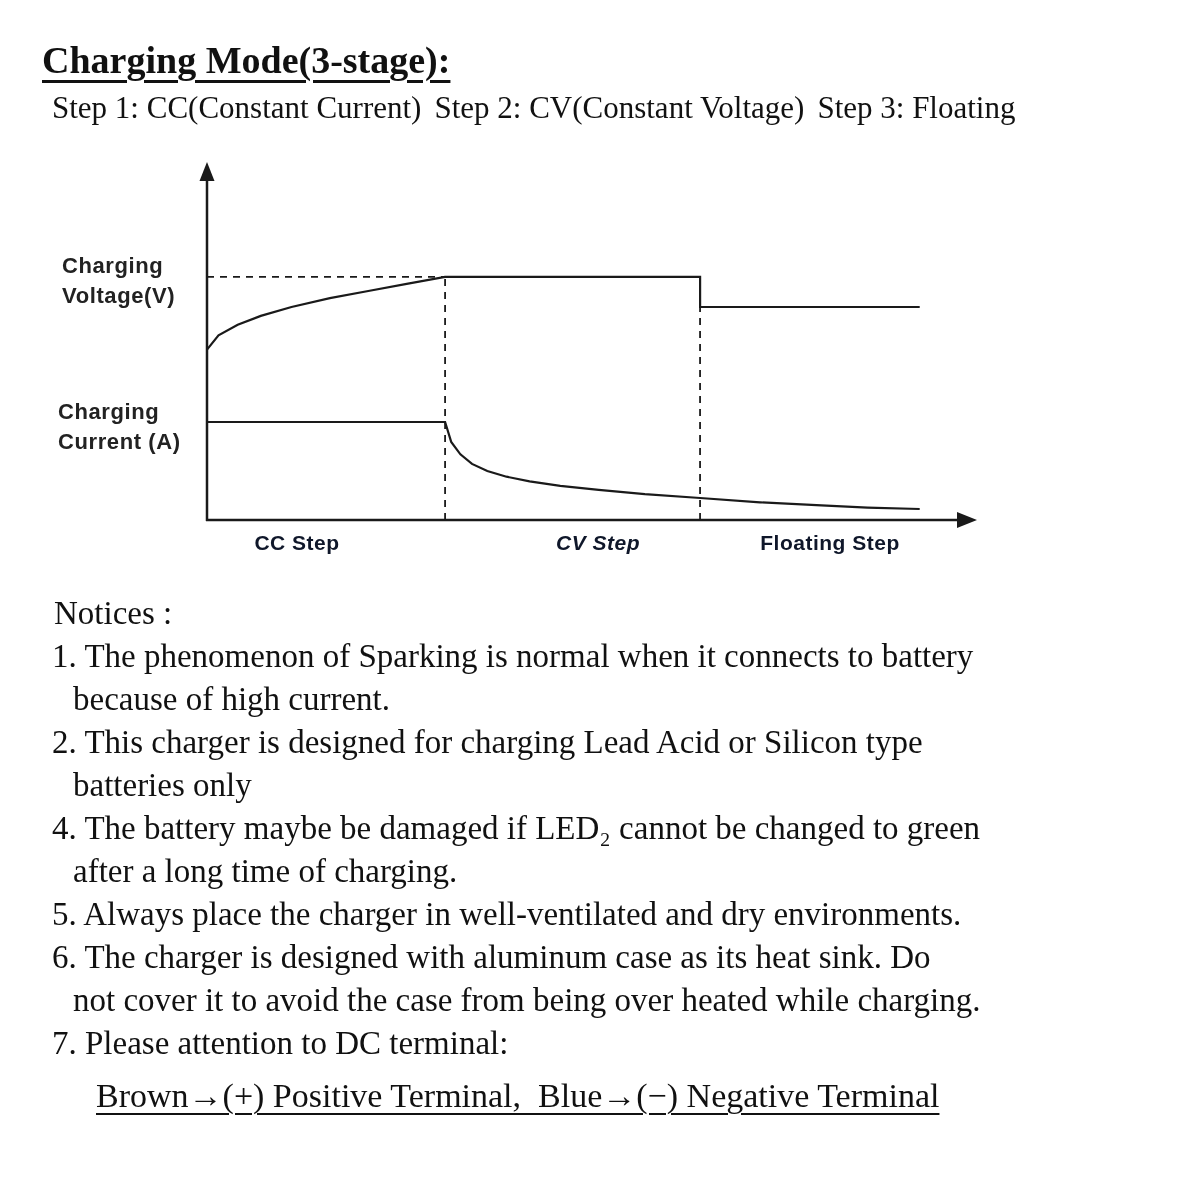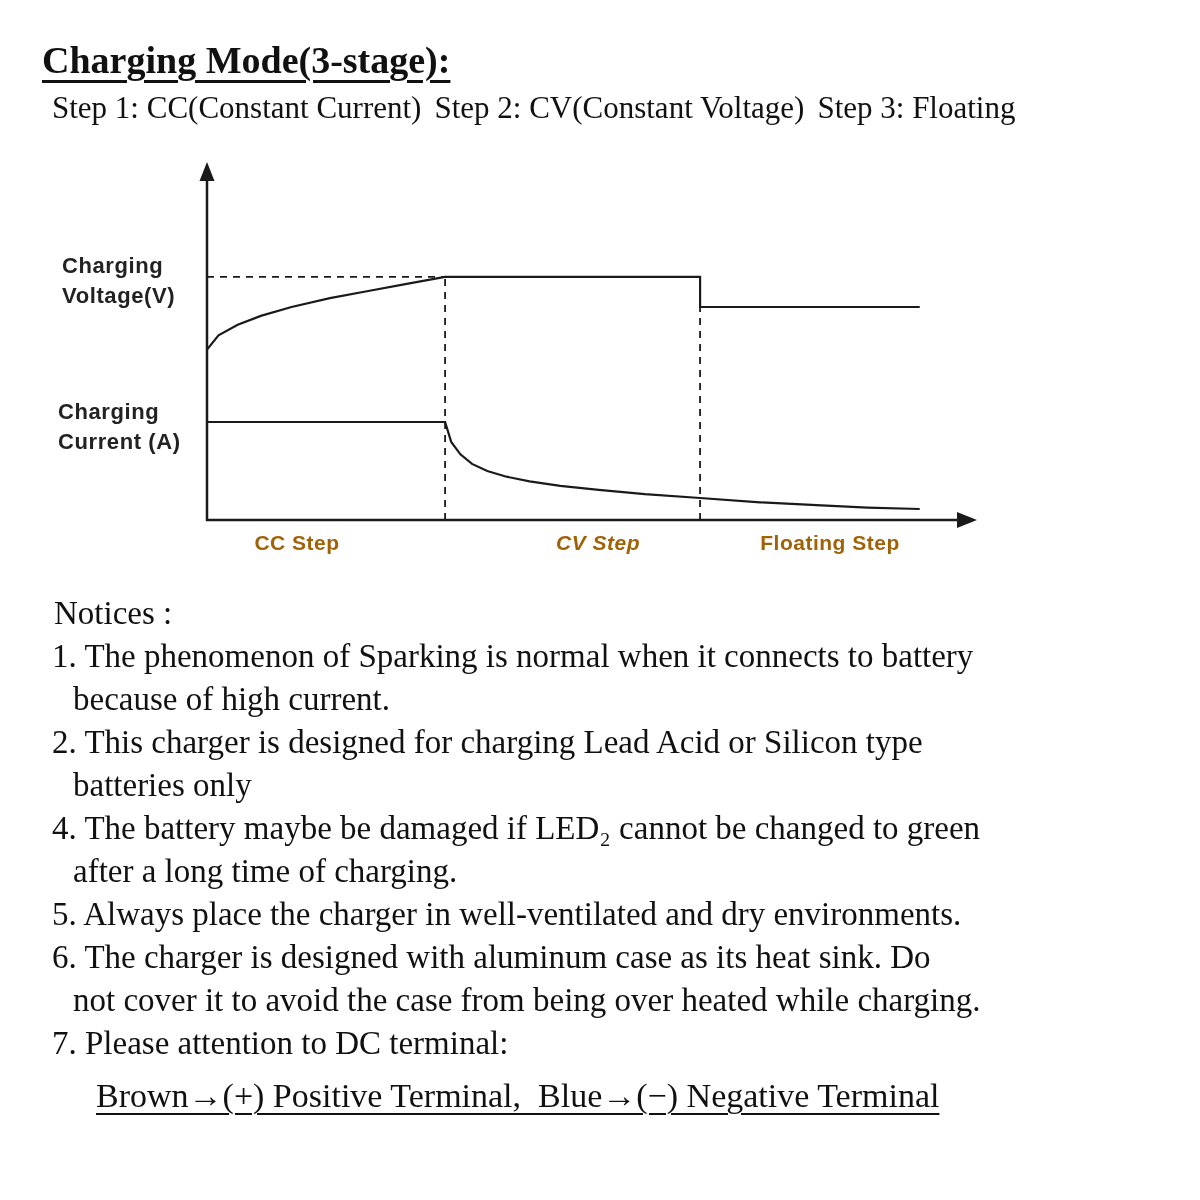--- a/index.html
+++ b/index.html
@@ -34,21 +34,21 @@
     font-weight: bold; font-size: 22px; line-height: 1.35;
     letter-spacing: 0.6px; color: #222222;
   }
   #label-voltage { left: 62px; top: 251px; width: 150px; }
   #label-current { left: 58px; top: 397px; width: 175px; }
 
   .xlabel {
     position: absolute; top: 531px;
     font-family: "Liberation Sans", "DejaVu Sans", sans-serif;
     font-weight: bold; font-size: 21px; letter-spacing: 0.5px;
-    text-align: center; color: #a16207; white-space: nowrap;
+    text-align: center; color: #0f172a; white-space: nowrap;
   }
   #xlabel-0 { left: 217px; width: 160px; }
   #xlabel-1 { left: 518px; width: 160px; font-style: italic; }
   #xlabel-2 { left: 735px; width: 190px; }
 
   .notices {
     position: absolute; left: 52px; top: 592px; width: 1060px;
     font-size: 33px; line-height: 43px;
   }
   .notices-heading { margin-left: 2px; }

